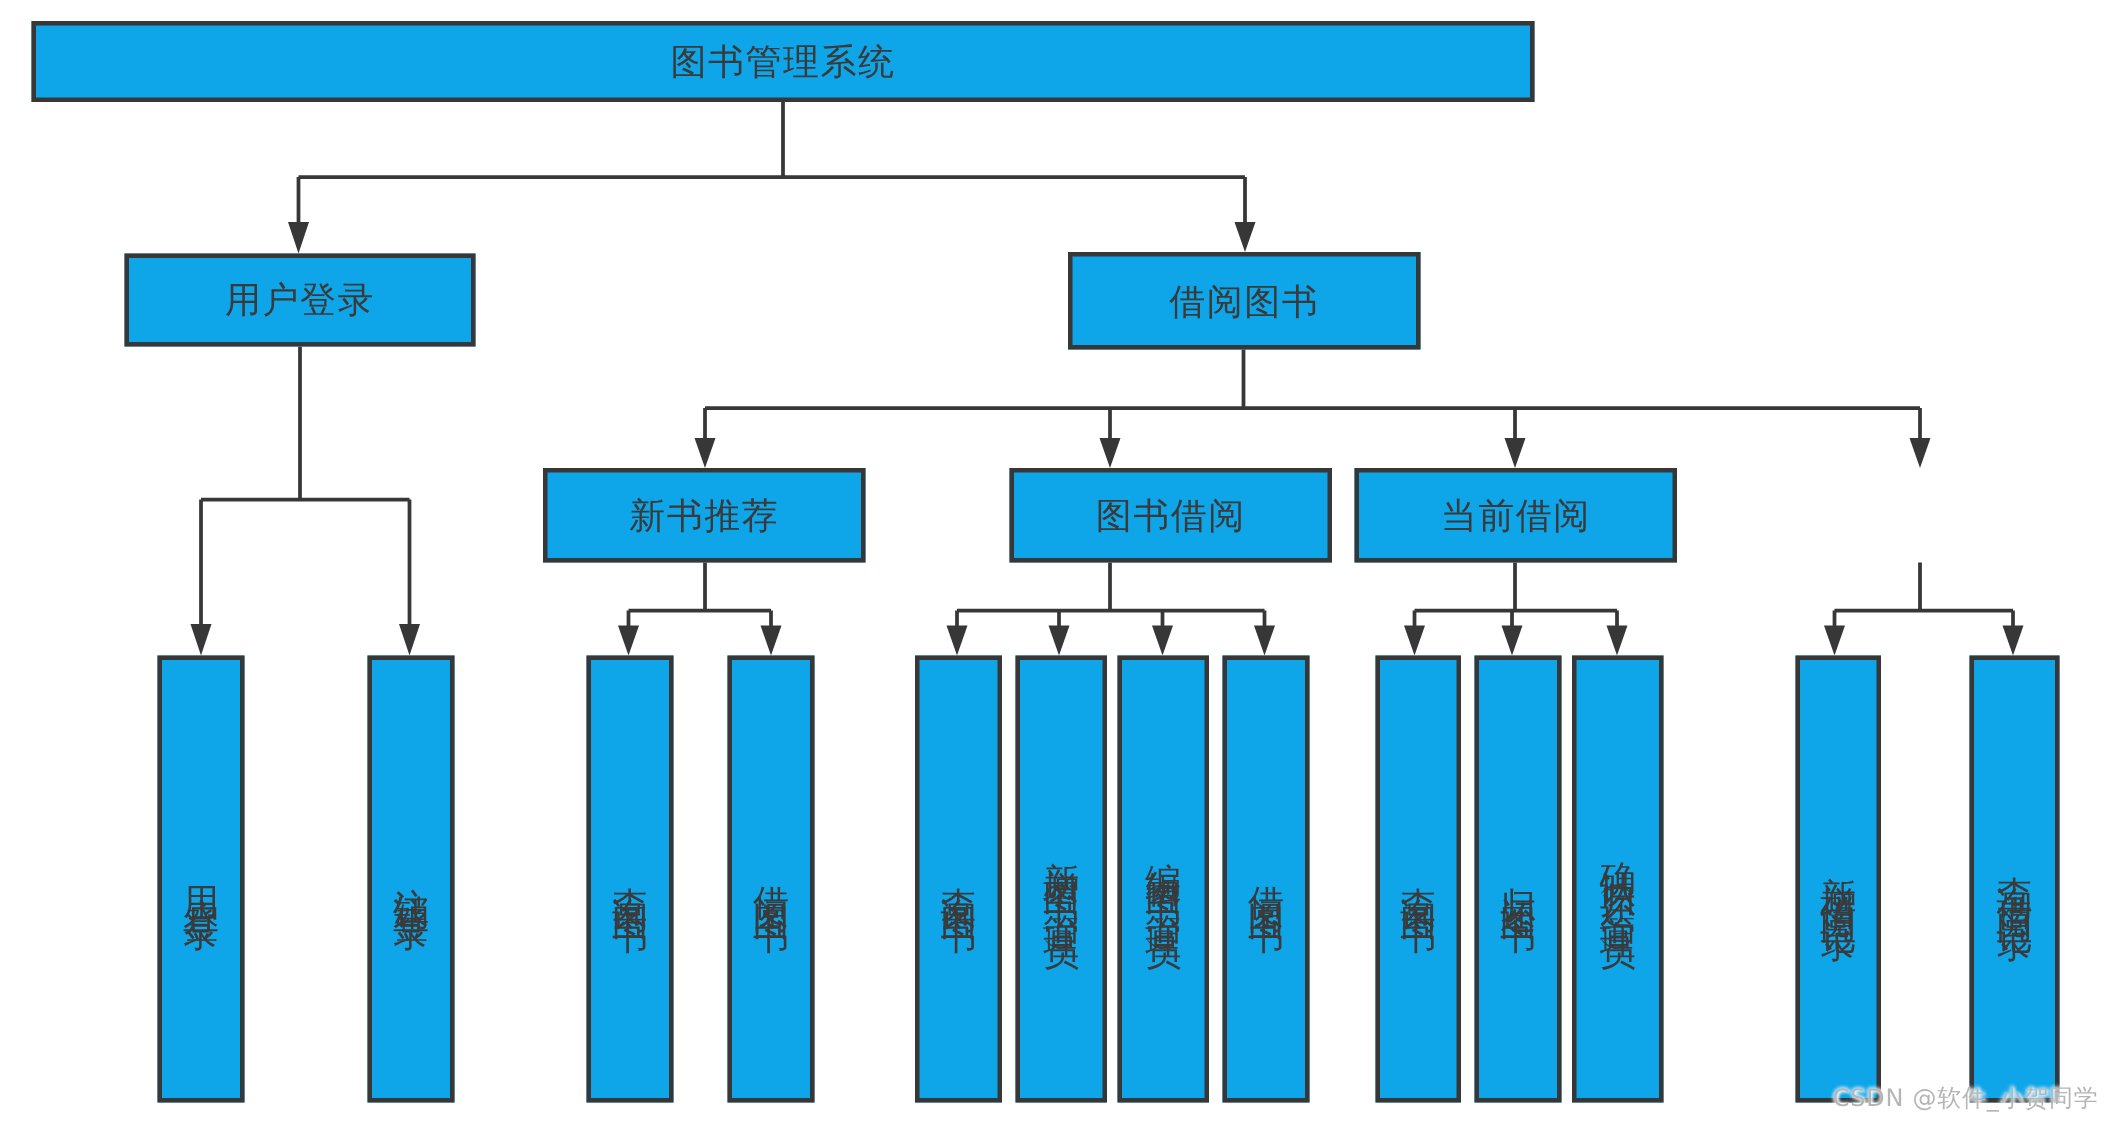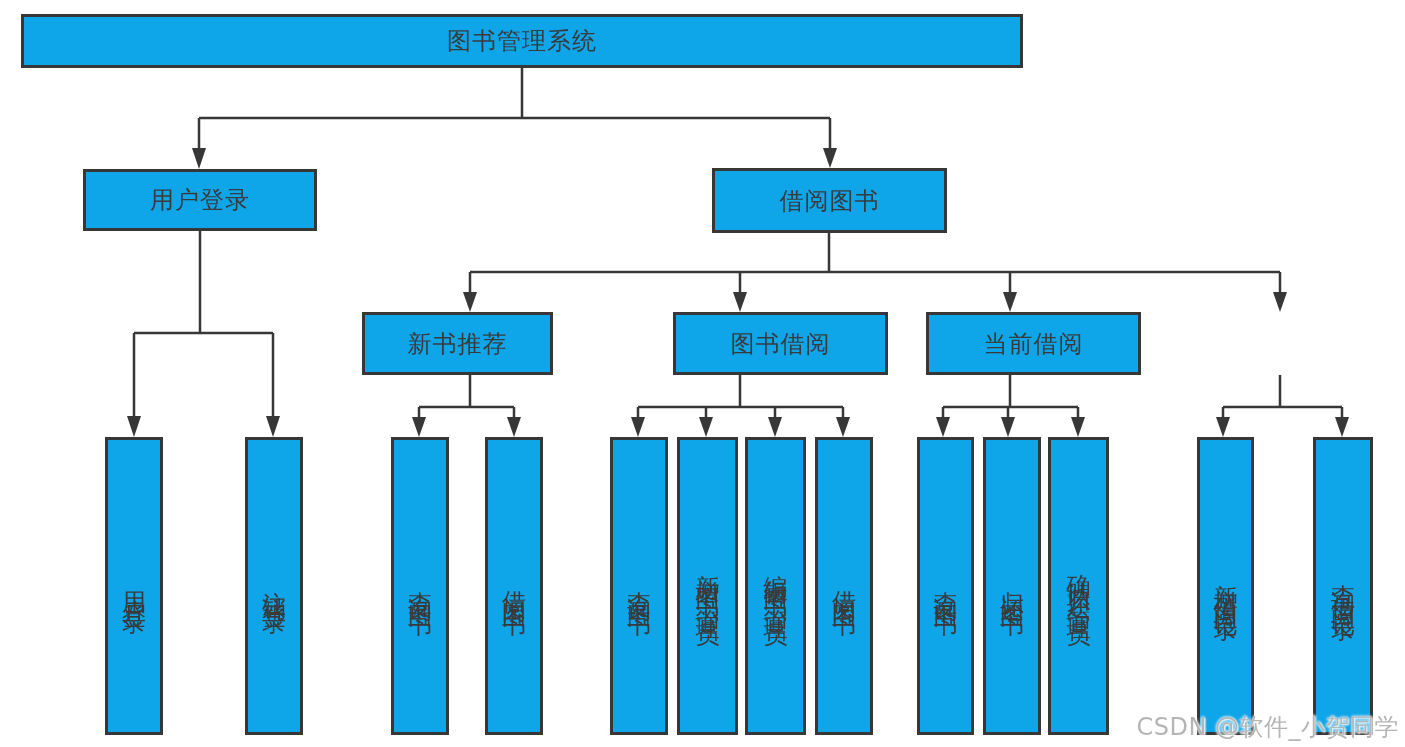--- a/index.html
+++ b/index.html
@@ -43,44 +43,44 @@
     writing-mode: vertical-rl;
     text-orientation: mixed;
     letter-spacing: 7px;
     line-height: 1;
     white-space: nowrap;
   }
   
   .n-root   { left: 21px;   top: 14px;  width: 1002px; height: 54px; }
   .n-login  { left: 83px;   top: 169px; width: 234px;  height: 62px; }
   .n-mgmt   { left: 712px;  top: 168px; width: 235px;  height: 65px; }
-  .n-rec    { left: 362px;  top: 312px; width: 191px;  height: 63px; }
+  .n-rec    { left: 362px;  top: 312px; width: 215px;  height: 63px; }
   .n-borrow { left: 633px;  top: 312px; width: 215px;  height: 63px; margin-left: 40px; }
-  .n-cur    { left: 903px;  top: 312px; width: 215px;  height: 63px; margin-left: 23px; }
+  .n-cur    { left: 903px;  top: 312px; width: 215px;  height: 63px; }
   .n-hist   { left: 1173px; top: 312px; width: 215px;  height: 63px; }
   .leaf     { top: 437px; height: 298px; }
   .l-a1 { left: 105px;  width: 58px; }
   .l-a2 { left: 245px;  width: 58px; }
   .l-b1 { left: 391px;  width: 58px; }
   .l-b2 { left: 485px;  width: 58px; }
   .l-c1 { left: 610px;  width: 58px; }
   .l-c2 { left: 677px;  width: 61px; }
   .l-c3 { left: 745px;  width: 61px; }
   .l-c4 { left: 815px;  width: 58px; }
   .l-d1 { left: 917px;  width: 57px; }
   .l-d2 { left: 983px;  width: 58px; }
   .l-d3 { left: 1048px; width: 61px; }
   .l-e1 { left: 1197px; width: 57px; }
   .l-e2 { left: 1313px; width: 60px; }
   .watermark {
     position: absolute;
     right: 6px;
     bottom: 4px;
     z-index: 3;
-    font-size: 24px;
+    font-size: 16px;
     color: #b5b5b5;
     letter-spacing: 0.5px;
     text-shadow: 0 0 3px #ffffff, 0 0 3px #ffffff, 1px 1px 2px #ffffff;
     white-space: nowrap;
   }
 </style>
 </head>
 <body>
 
 <div class="canvas">

